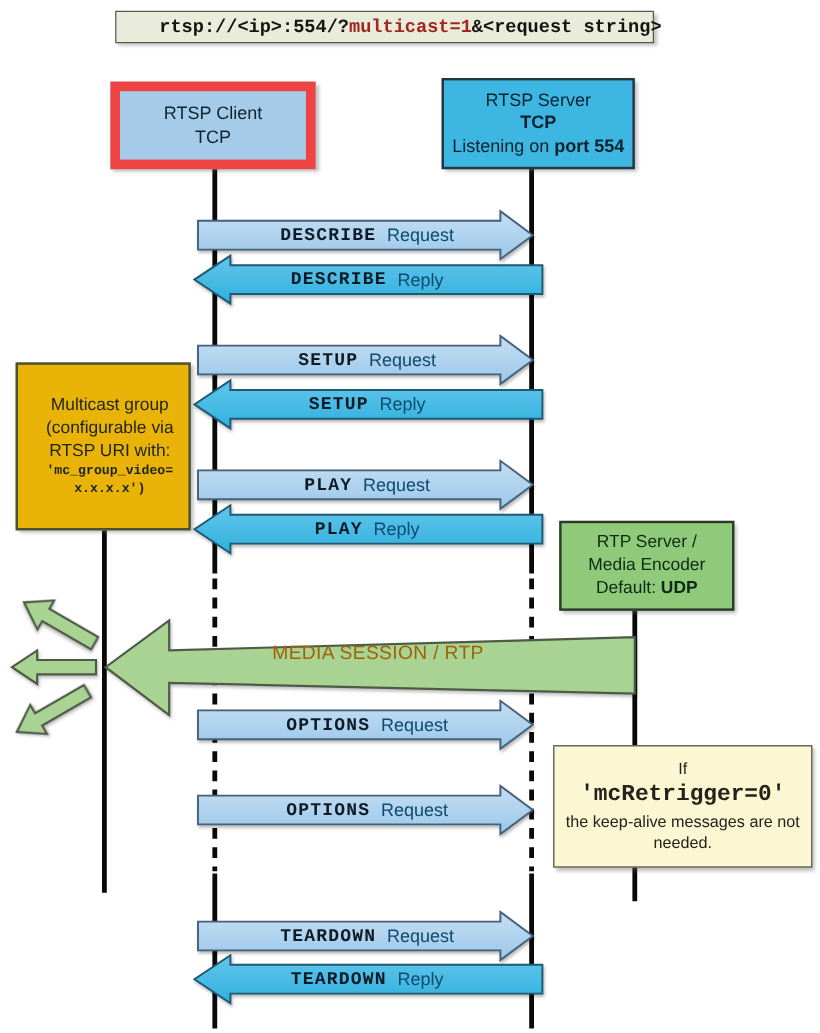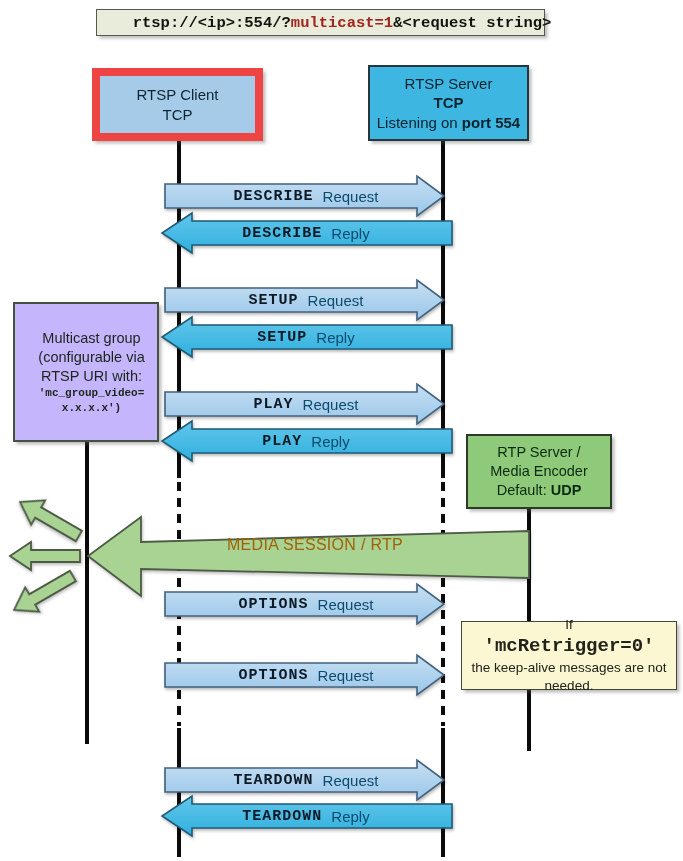--- a/index.html
+++ b/index.html
@@ -31,31 +31,31 @@
   #client-box{
     left:92px;top:68px;width:171px;height:73px;
     background:#a6cbe8;border:8px solid #ef4444;color:#0d2433;font-size:15px;line-height:1.3;
   }
   #server-box{
     left:356px;top:65px;width:161px;height:76px;
     background:#3db7e2;border:2px solid #27353d;color:#08222e;font-size:15px;line-height:1.3;margin-left:12px;
   }
   #multicast-box{
     left:13px;top:302px;width:146px;height:140px;
-    background:#c4b5fd;border:2px solid #47513f;color:#1d241a;font-size:14.5px;line-height:1.32;padding-left:11px;
+    background:#eab308;border:2px solid #47513f;color:#1d241a;font-size:14.5px;line-height:1.32;padding-left:11px;
   }
   #multicast-box .mono{
     font-family:"Liberation Mono","DejaVu Sans Mono",monospace;font-weight:bold;font-size:11px;
   }
   #rtp-box{
     left:466px;top:434px;width:146px;height:75px;
     background:#8fc97a;border:2px solid #2d3a28;color:#0b2b10;font-size:14.5px;line-height:1.3;
   }
   #note-box{
-    left:461px;top:621px;width:216px;height:69px;
+    left:461px;top:621px;width:216px;height:102px;
     background:#fbf7d3;border:1.8px solid #45453a;color:#23231c;font-size:13.5px;line-height:1.33;
   }
   #note-box .mono{
     font-family:"Liberation Mono","DejaVu Sans Mono",monospace;font-weight:bold;font-size:19px;
   }
   .b{font-weight:bold;}
   #labels-layer{position:absolute;left:0;top:0;width:578px;height:861px;z-index:4;pointer-events:none;}
   .msg-label{
     position:absolute;left:172px;width:268px;height:24px;
     display:flex;align-items:center;justify-content:center;gap:9px;white-space:pre;

